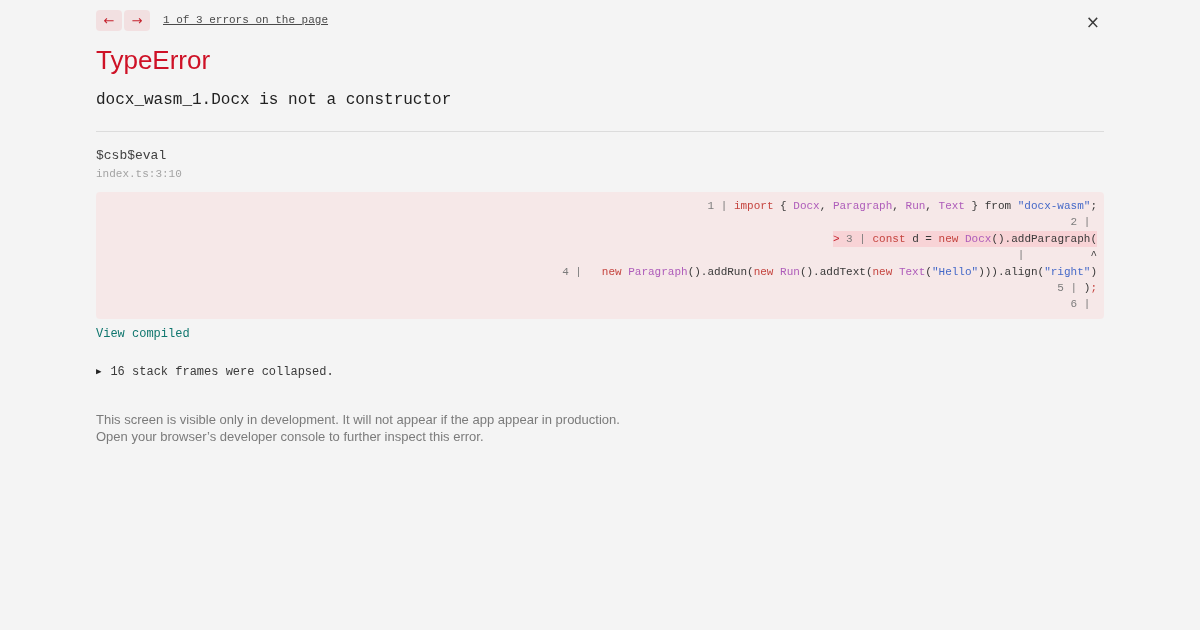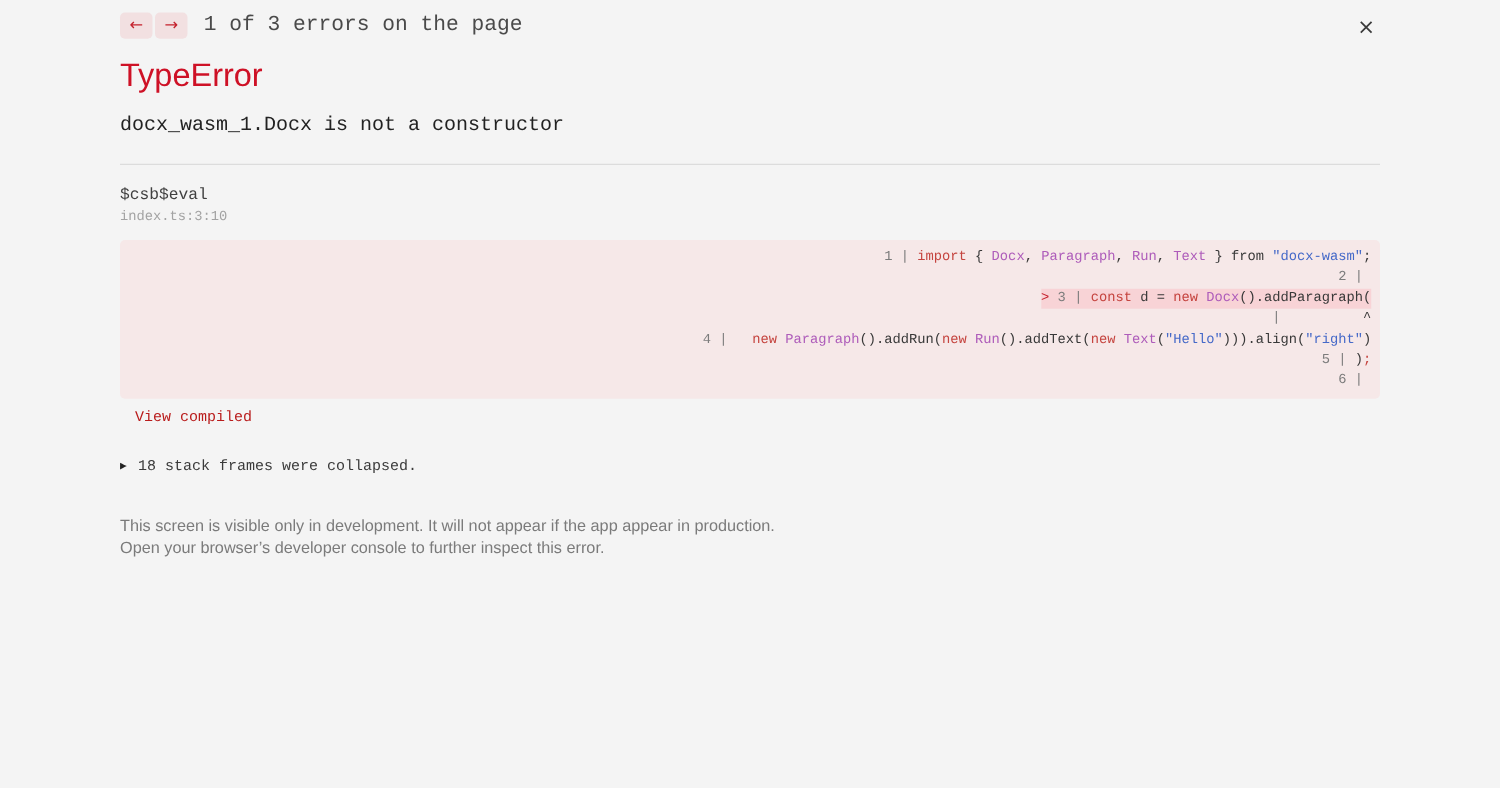--- a/index.html
+++ b/index.html
@@ -20,21 +20,21 @@
     background: var(--btn-bg, #f2e0e1);
     color: var(--accent, #c5232e);
     font-size: 13px; line-height: 21px;
     cursor: pointer;
     font-family: "DejaVu Sans", sans-serif;
   }
   .navbtn + .navbtn { margin-left: 2px; }
   .counter {
     margin-left: 13px;
     font-family: "Liberation Mono", "DejaVu Sans Mono", monospace;
-    font-size: 17px; color: #4a4a4a;
+    font-size: 11px; color: #4a4a4a; text-decoration: underline;
   }
   .closebtn {
     position: absolute; top: 14px; right: 100px;
     background: transparent; border: none;
     font-size: 17px; line-height: 17px; color: #3a3a3a;
     cursor: pointer;
     font-family: "DejaVu Sans", sans-serif;
   }
 
   
@@ -87,22 +87,22 @@
   .tk-p  { color: var(--tk-plain, #383838); }
   .tk-k  { color: var(--tk-keyword, #c5443f); }
   .tk-cl { color: var(--tk-class, #ae5cba); }
   .tk-s  { color: var(--tk-string, #4569c8); }
   .tk-caret { color: #3a3a3a; }
 
   
   .view-compiled {
     margin-top: 8px;
     font-family: "Liberation Mono", "DejaVu Sans Mono", monospace;
-    font-size: 12px; color: #b91c1c;
-    cursor: pointer; display: inline-block; margin-left: 12px;
+    font-size: 12px; color: #0f766e;
+    cursor: pointer; display: inline-block;
   }
   .stack-toggle {
     margin-top: 24px;
     font-family: "Liberation Mono", "DejaVu Sans Mono", monospace;
     font-size: 12px; color: #3a3a3a;
     cursor: pointer; display: flex; align-items: center;
   }
   .tri { font-size: 9px; margin-right: 9px; color: #222; }
 
   
@@ -136,21 +136,21 @@
 
     <div class="frame-fn">$csb$eval</div>
     <div class="frame-loc">index.ts:3:10</div>
 
     <div class="codeblock" id="codeblock"><span class="code-line"><span class="line-inner"><span class="g-marker">  </span><span class="g-num">1</span><span class="g-pipe"> | </span><span class="tk-k">import</span><span class="tk-p"> { </span><span class="tk-cl">Docx</span><span class="tk-p">, </span><span class="tk-cl">Paragraph</span><span class="tk-p">, </span><span class="tk-cl">Run</span><span class="tk-p">, </span><span class="tk-cl">Text</span><span class="tk-p"> } from </span><span class="tk-s">"docx-wasm"</span><span class="tk-p">;</span></span></span><span class="code-line"><span class="line-inner"><span class="g-marker">  </span><span class="g-num">2</span><span class="g-pipe"> | </span></span></span><span class="code-line hl"><span class="line-inner"><span class="g-marker">&gt; </span><span class="g-num">3</span><span class="g-pipe"> | </span><span class="tk-k">const</span><span class="tk-p"> d = </span><span class="tk-k">new</span><span class="tk-p"> </span><span class="tk-cl">Docx</span><span class="tk-p">().addParagraph(</span></span></span><span class="code-line"><span class="line-inner"><span class="g-marker">  </span><span class="g-num"> </span><span class="g-pipe"> | </span><span class="tk-caret">         ^</span></span></span><span class="code-line"><span class="line-inner"><span class="g-marker">  </span><span class="g-num">4</span><span class="g-pipe"> | </span><span class="tk-p">  </span><span class="tk-k">new</span><span class="tk-p"> </span><span class="tk-cl">Paragraph</span><span class="tk-p">().addRun(</span><span class="tk-k">new</span><span class="tk-p"> </span><span class="tk-cl">Run</span><span class="tk-p">().addText(</span><span class="tk-k">new</span><span class="tk-p"> </span><span class="tk-cl">Text</span><span class="tk-p">(</span><span class="tk-s">"Hello"</span><span class="tk-p">))).align(</span><span class="tk-s">"right"</span><span class="tk-p">)</span></span></span><span class="code-line"><span class="line-inner"><span class="g-marker">  </span><span class="g-num">5</span><span class="g-pipe"> | </span><span class="tk-p">)</span><span class="tk-k">;</span></span></span><span class="code-line"><span class="line-inner"><span class="g-marker">  </span><span class="g-num">6</span><span class="g-pipe"> | </span></span></span></div>
 
     <div class="view-compiled">View compiled</div>
 
     <div class="stack-toggle">
       <span class="tri">▶</span>
-      <span>18 stack frames were collapsed.</span>
+      <span>16 stack frames were collapsed.</span>
     </div>
 
     <div class="footer" id="footer">
         <div class="footer-note">This screen is visible only in development. It will not appear if the app appear in production.</div>
         <div class="footer-note">Open your browser’s developer console to further inspect this error.</div>
       </div>
 
   </div>
 
   <button class="closebtn">

